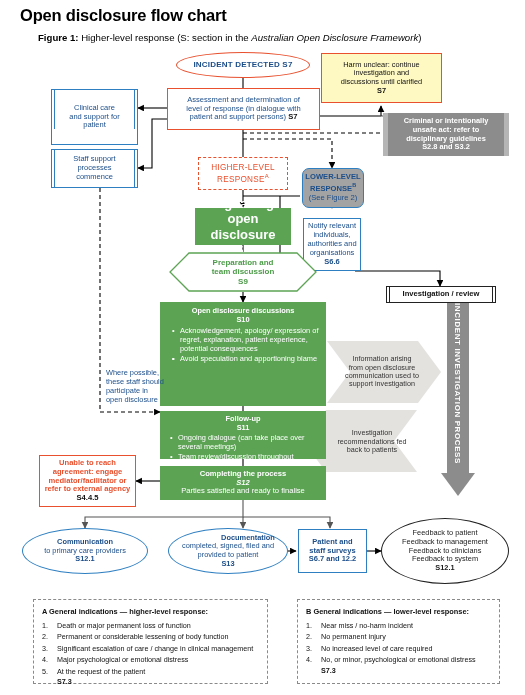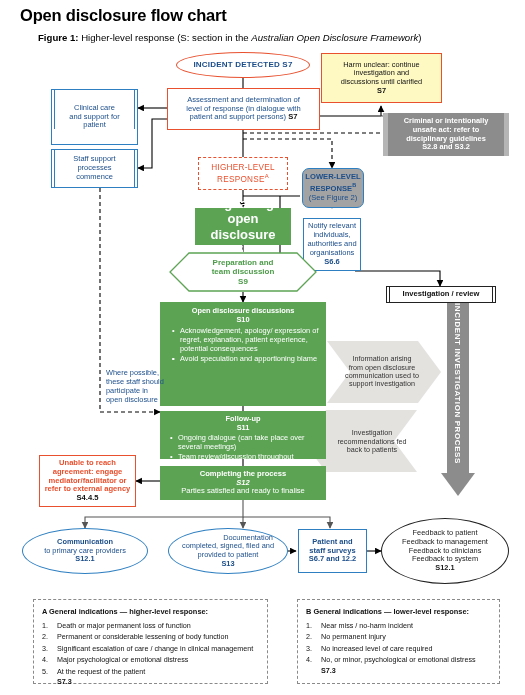--- a/index.html
+++ b/index.html
@@ -343,21 +343,21 @@
     <div style="color:#111">S4.4.5</div>
   </div>
 
   <div class="node ellipse-blue" style="left:22px;top:528px;width:126px;height:46px;">
     <div style="font-weight:bold;">Communication</div>
     <div>to primary care providers</div>
     <div style="font-weight:bold;">S12.1</div>
   </div>
 
   <div class="node ellipse-blue" style="left:168px;top:528px;width:120px;height:46px;">
-    <div style="font-weight:normal;padding-left:40px;">Documentation</div>
+    <div style="font-weight:bold;padding-left:40px;">Documentation</div>
     <div>completed, signed, filed and</div>
     <div>provided to patient</div>
     <div style="font-weight:bold;">S13</div>
   </div>
 
   <div class="node box-blue" style="left:298px;top:529px;width:69px;height:44px;font-weight:bold;">
     <div>Patient and</div>
     <div>staff surveys</div>
     <div>S6.7 and 12.2</div>
   </div>

